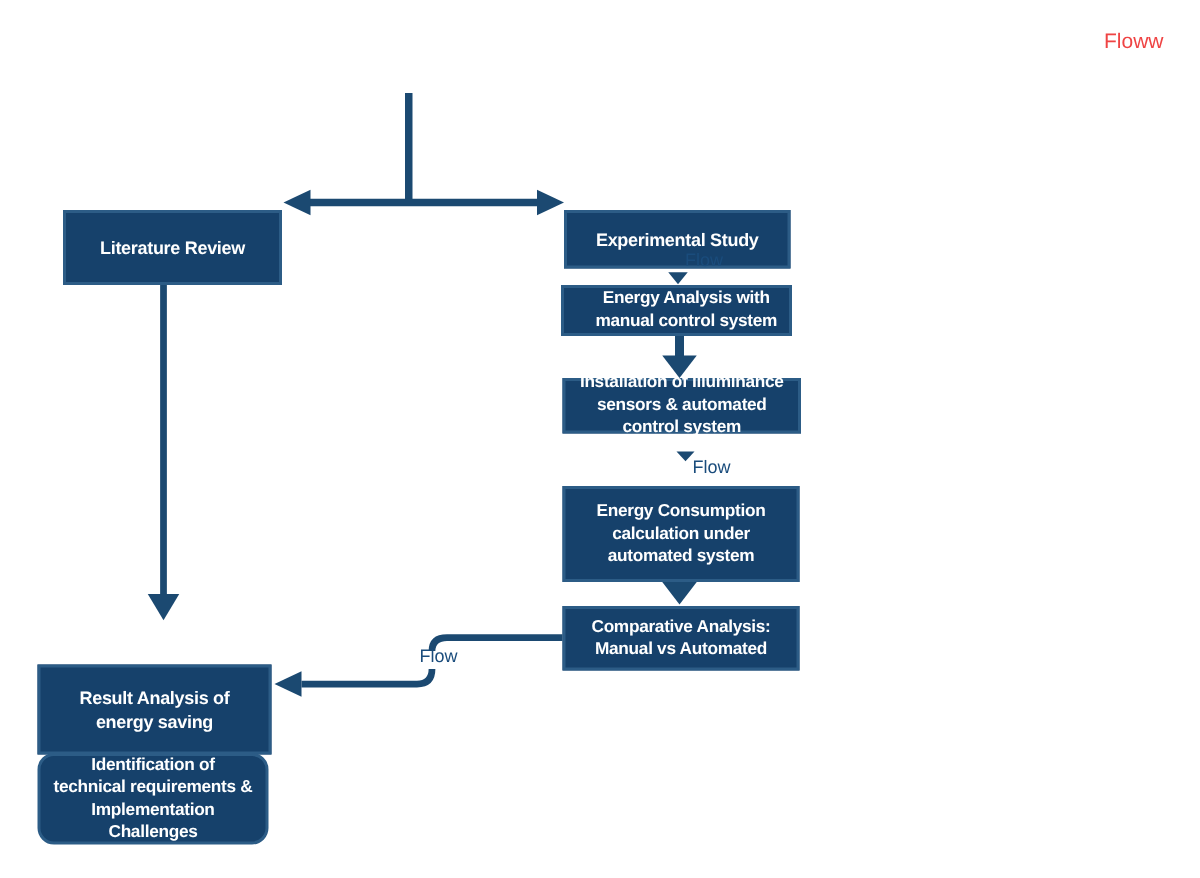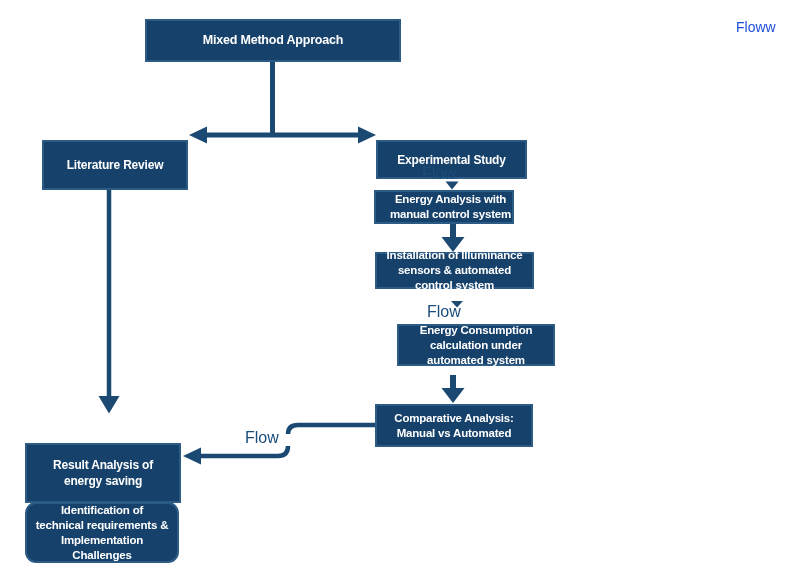--- a/index.html
+++ b/index.html
@@ -37,42 +37,42 @@
     white-space: pre;
     letter-spacing: -0.2px;
     line-height: 15px;
     font-size: 11.5px;
   }
   .node.big { font-size: 12.5px; }
   .node.mid { font-size: 12px; line-height: 16px; margin-top: 29px; }
   .edge-label {
     position: absolute;
     color: #1A4C7C;
-    font-size: 16px;
-    text-align: left;
+    font-size: 12px;
+    text-align: right;
     width: 60px;
     line-height: 15px;
     white-space: pre;
   }
   .corner-label {
     position: absolute;
     left: 736px;
     top: 19px;
-    color: #1d4ed8;
+    color: #ef4444;
     font-size: 14px;
     font-weight: 500;
     white-space: pre;
   }
   
   #n-mixed        { left:145px; top:19px;  width:256px; height:43px; }
   #n-literature   { left:42px;  top:111px; width:146px; height:50px; }
   #n-experimental { left:376px; top:111px; width:151px; height:39px; }
-  #n-energy-manual{ left:374px; top:190px; width:140px; height:34px;padding-left:13px; }
+  #n-energy-manual{ left:374px; top:190px; width:154px; height:34px;padding-left:13px; }
   #n-installation { left:375px; top:252px; width:159px; height:37px; }
-  #n-consumption  { left:397px; top:324px; width:158px; height:42px; }
+  #n-consumption  { left:375px; top:324px; width:158px; height:64px; }
   #n-comparative  { left:375px; top:404px; width:158px; height:43px; }
   #n-result       { left:25px;  top:414px; width:156px; height:60px; }
   #n-identify     { left:25px;  top:502px; width:154px; height:61px;border-radius:11px; }
   
   #lbl-flow1 { left:422px; top:166px; }
   #lbl-flow2 { left:427px; top:304px; }
   #lbl-flow3 { left:245px; top:430px; }
 </style>
 </head>
 <body>
@@ -117,21 +117,20 @@
       <line x1="109" y1="161" x2="109" y2="398" stroke-width="4.5" fill="none"></line>
       <polygon stroke="none" points="109,413.5 98.5,396 119.5,396"></polygon>
     </g>
 
     <g stroke="#1B4971" fill="#1B4971">
       <line x1="100" y1="474" x2="100" y2="489" stroke-width="5" fill="none"></line>
       <polygon stroke="none" points="100,501.5 89,487 111,487"></polygon>
     </g>
   </svg>
 
-  <div class="node big" id="n-mixed">Mixed Method Approach</div>
 
   <div class="node mid" id="n-literature">Literature Review</div>
 
   <div class="node mid" id="n-experimental">Experimental Study</div>
 
   <div class="node" id="n-energy-manual">Energy Analysis with
 manual control system</div>
 
   <div class="node" id="n-installation">Installation of Illuminance
 sensors &amp; automated

